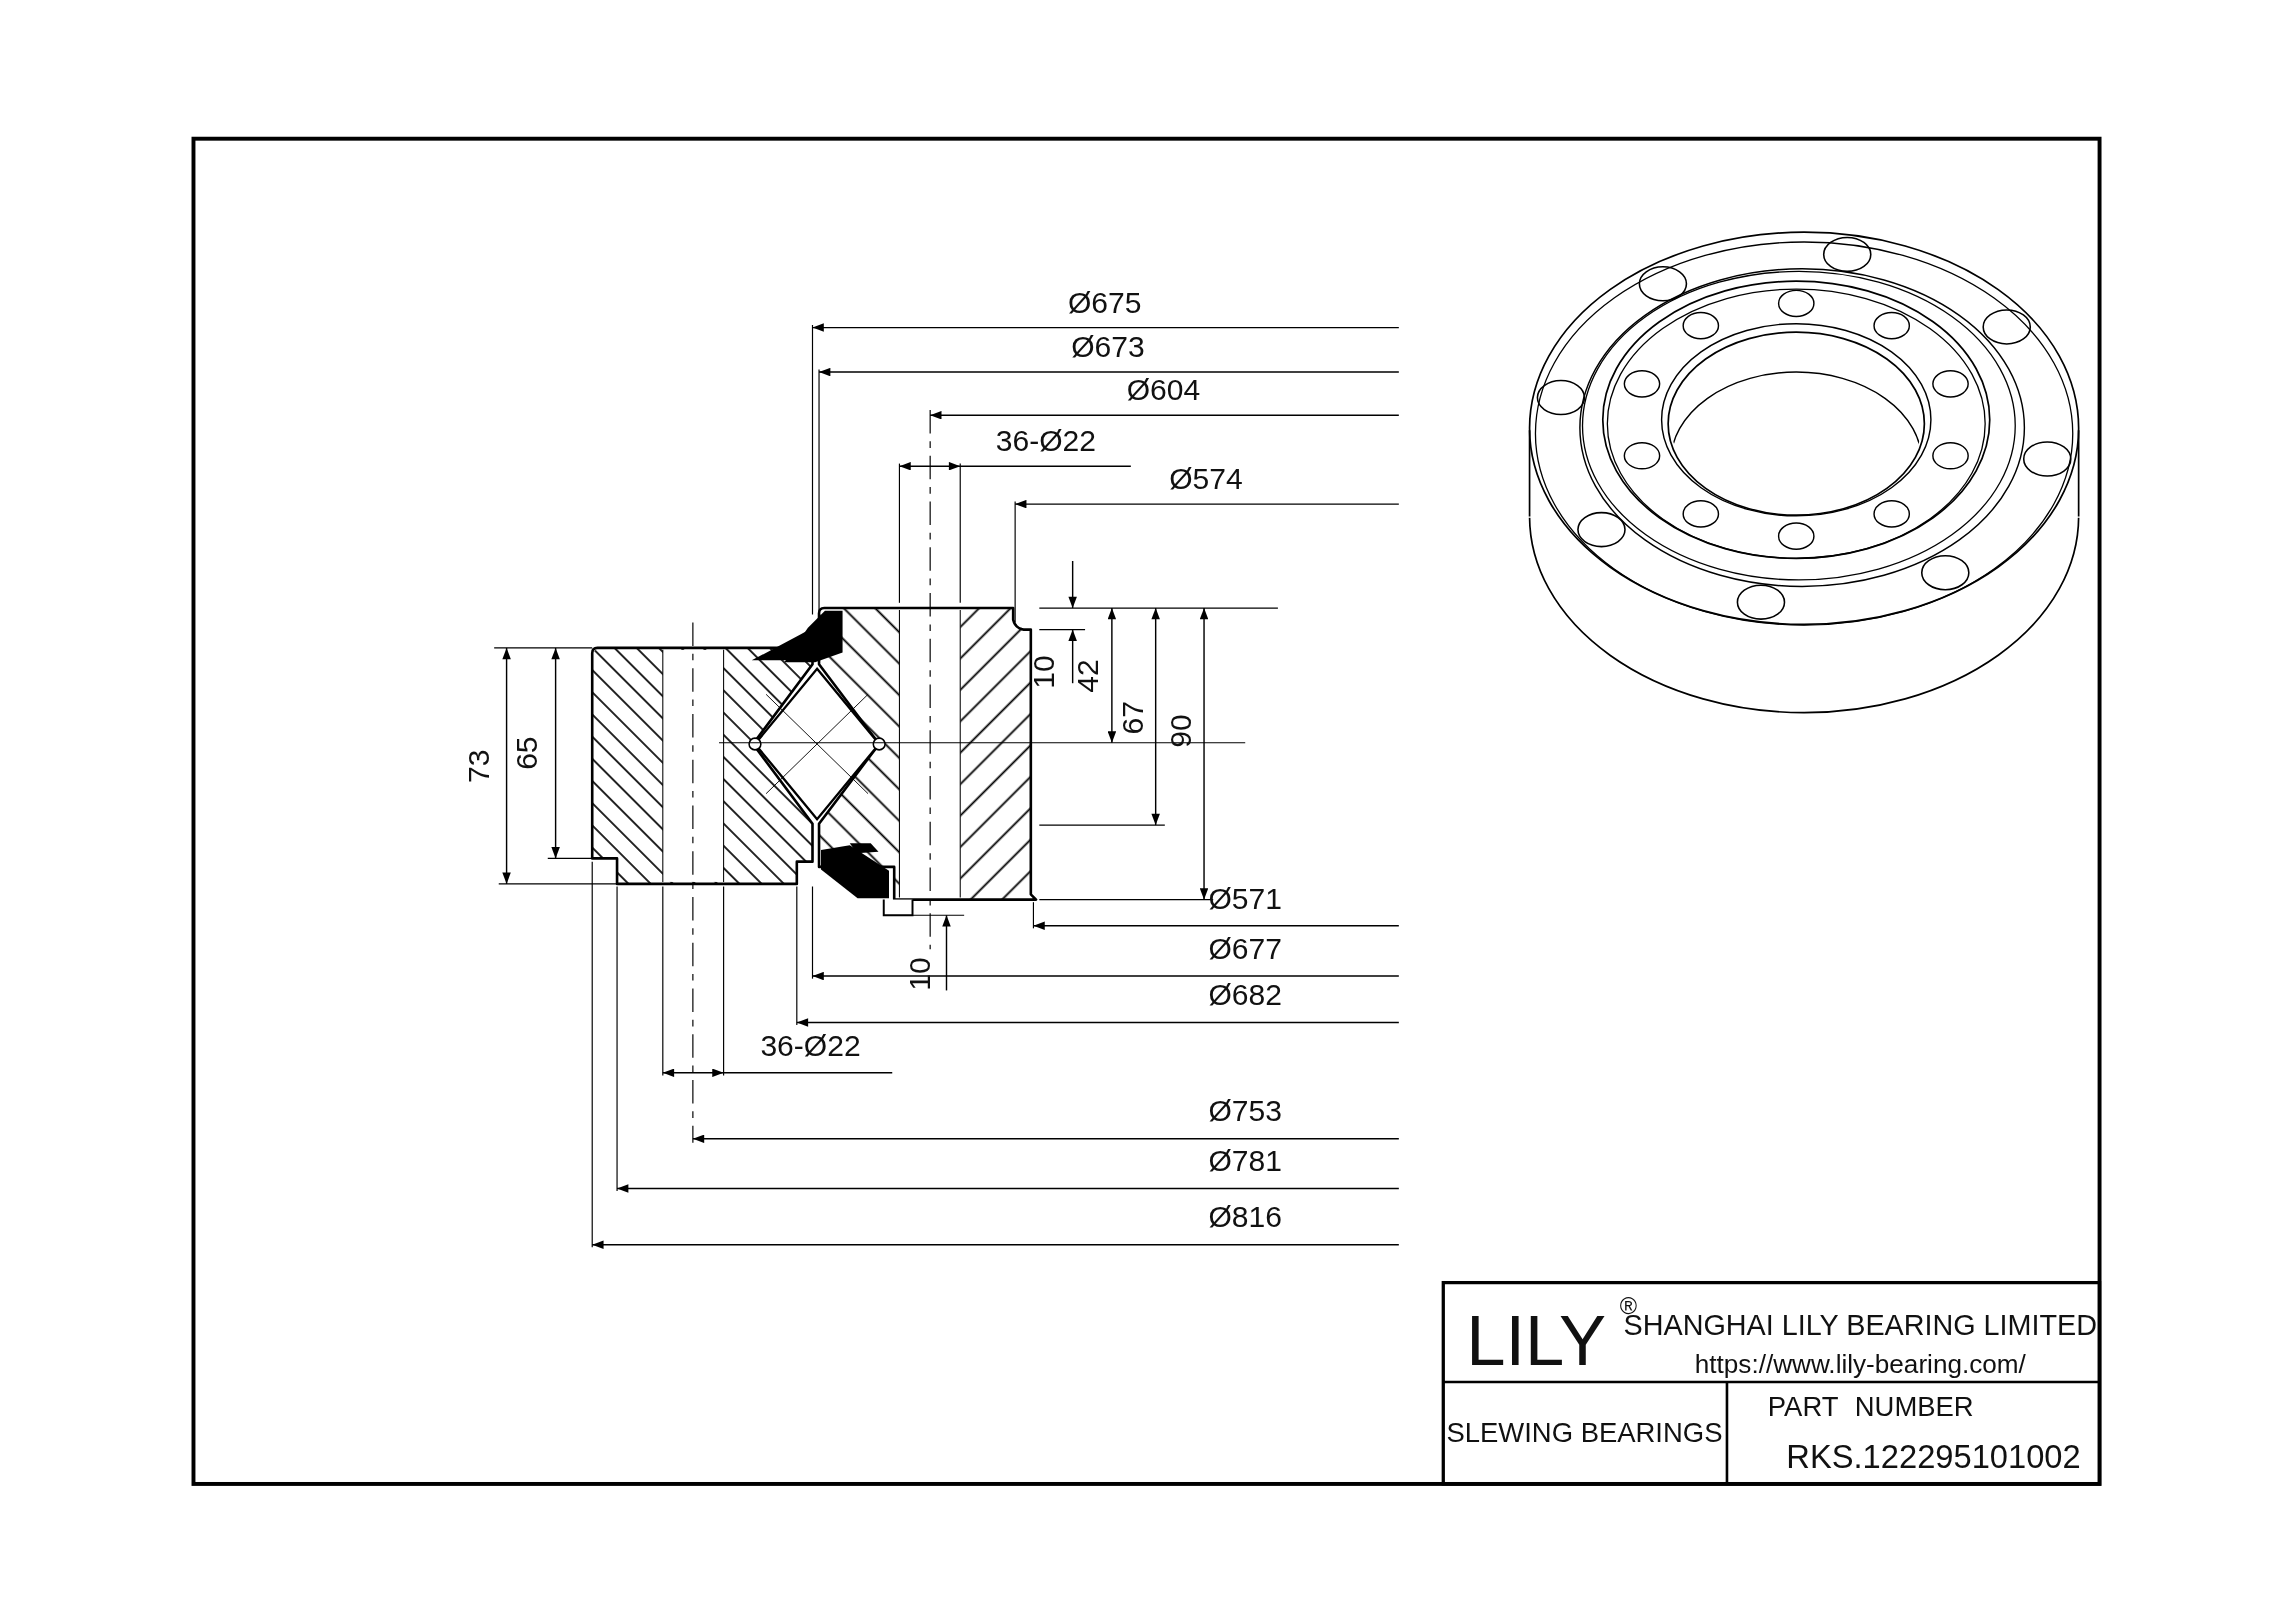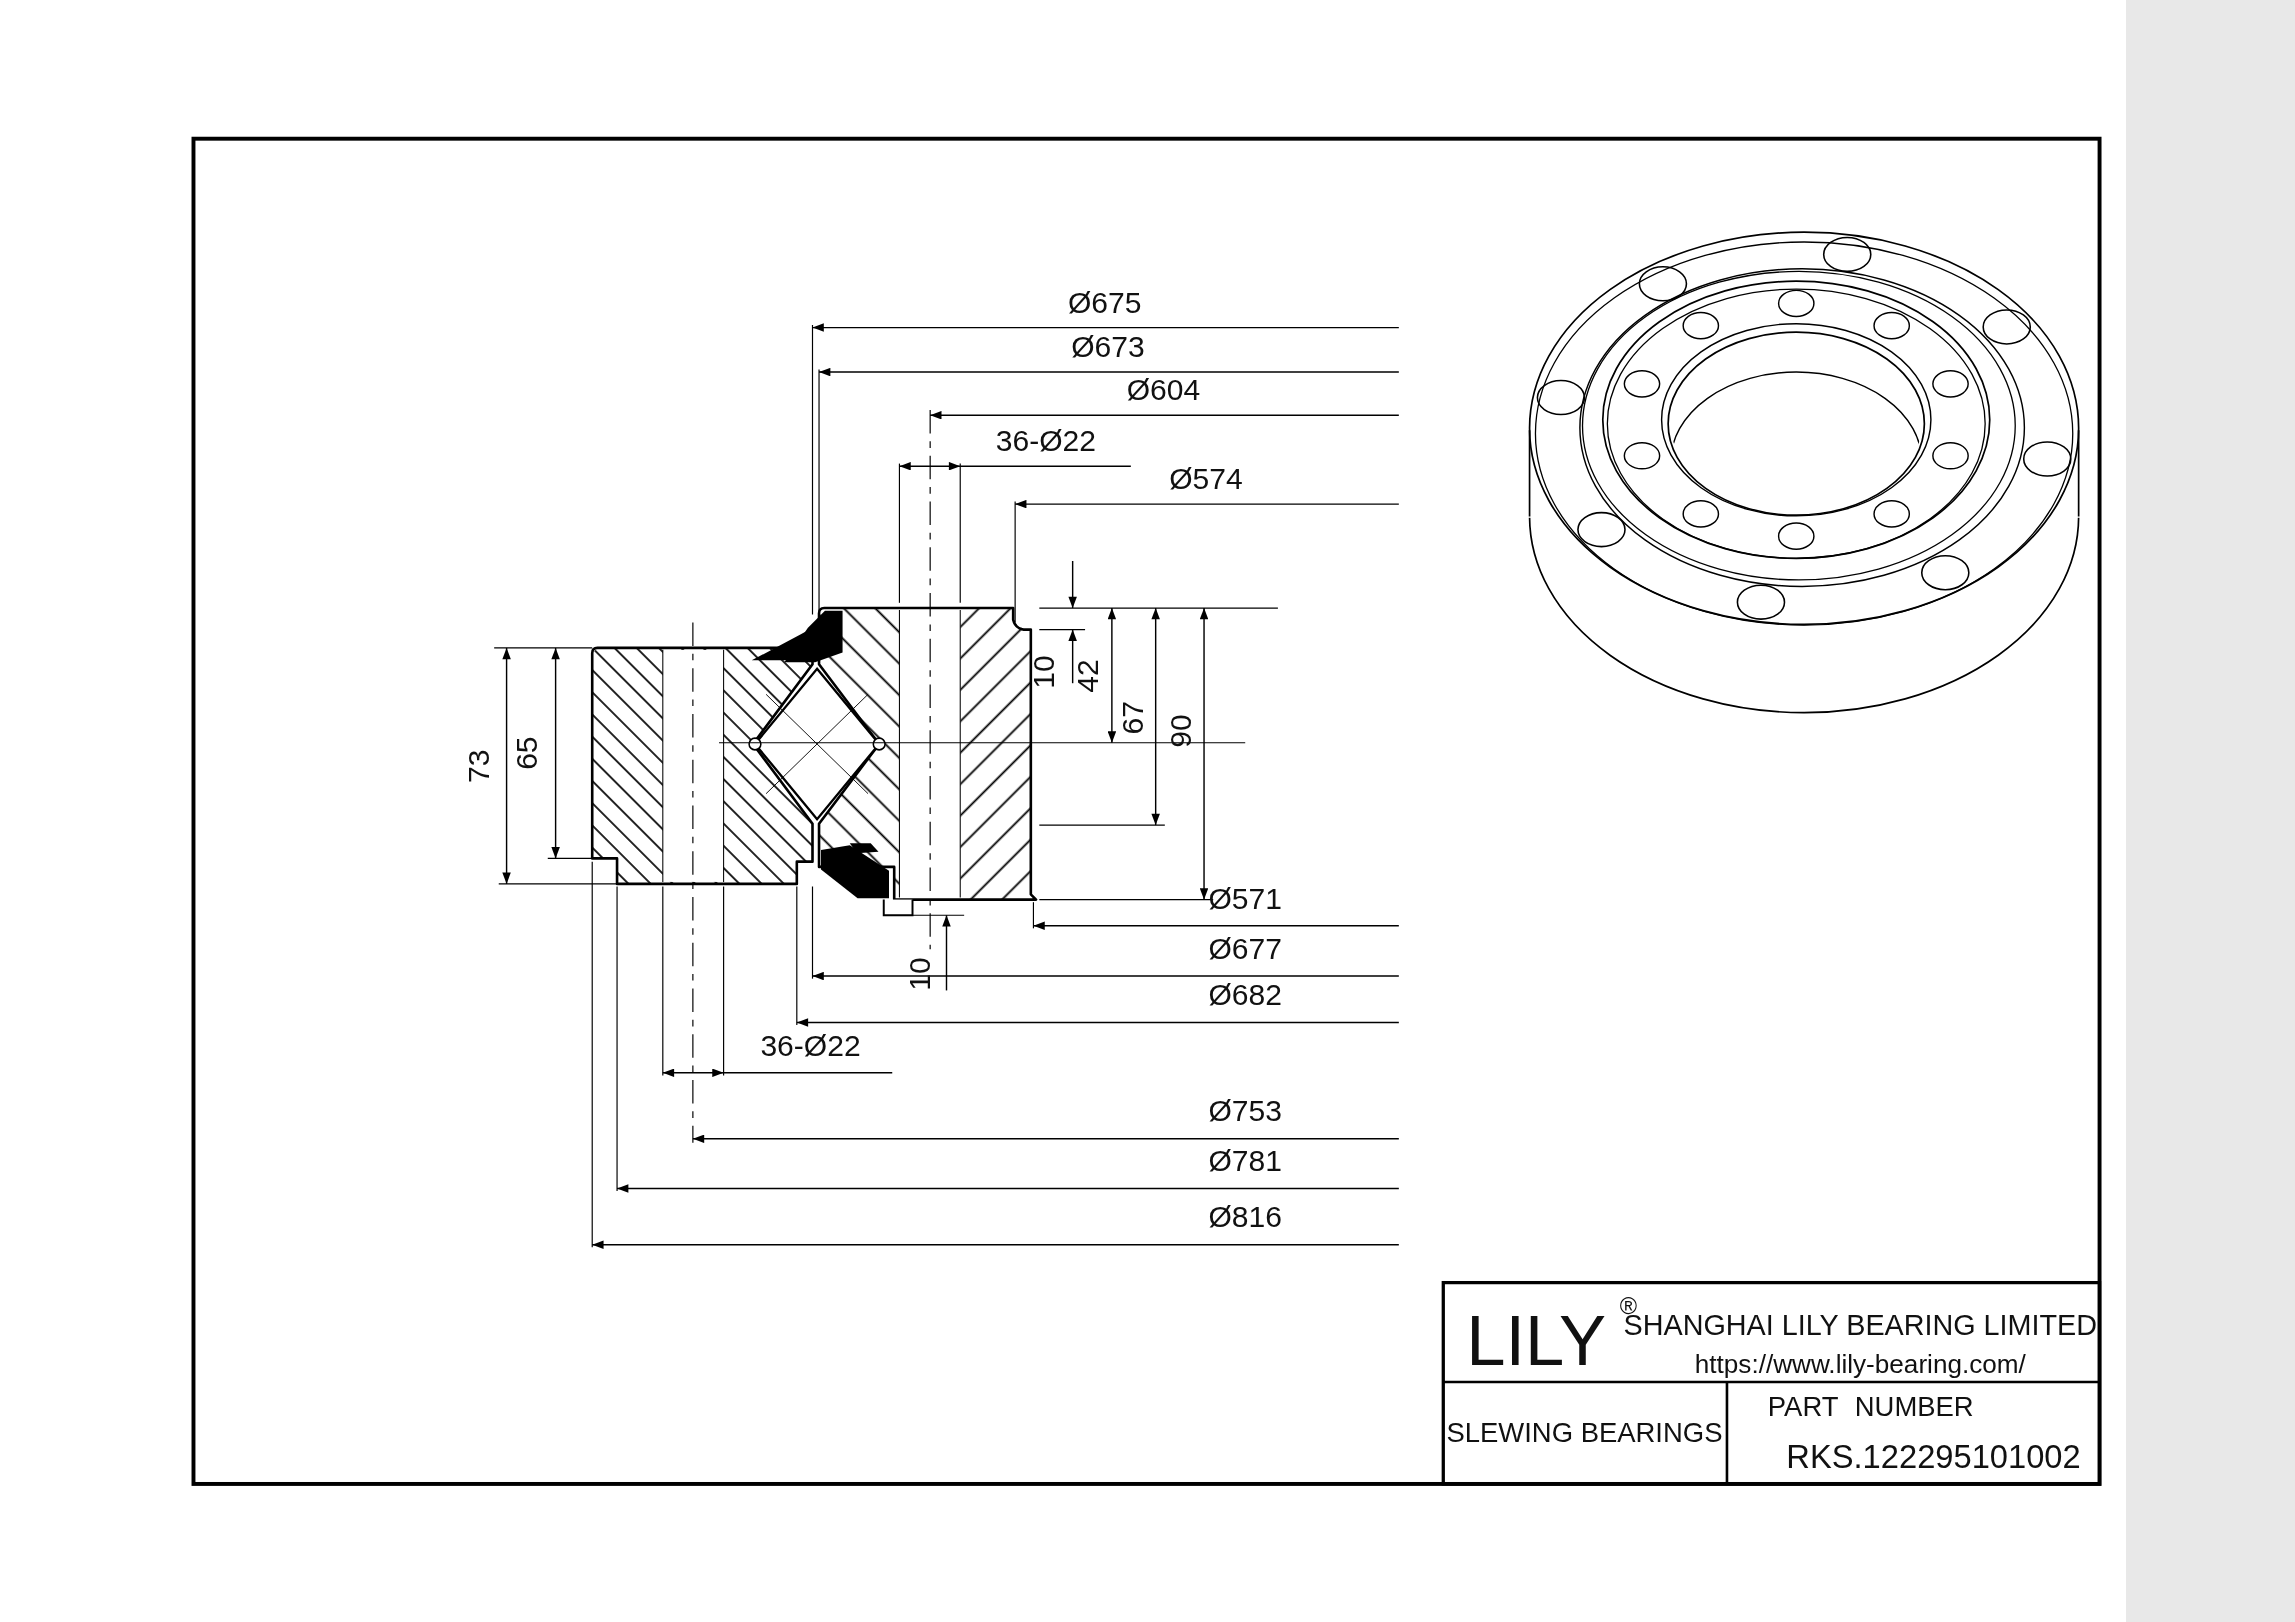--- a/index.html
+++ b/index.html
@@ -1,18 +1,18 @@
 <!DOCTYPE html>
 <html style="font-size:10.5px"><head>
 <meta charset="utf-8">
 <style>
   html,body{margin:0;padding:0;background:#e8e8e8;}
   .sheet{
     position:relative;
-    width:2126px;height:1622px;
+    width:2295px;height:1622px;
     background:#ffffff;
     font-family:"Liberation Sans", sans-serif;
   }
   svg{position:absolute;left:0;top:0;}
   text{fill:#111;}
   .dimtxt{font-size:46px;}
   .tb-brand{font-size:108px;}
   .tb-reg{font-size:36px;}
   .tb-company{font-size:44px;}
   .tb-url{font-size:40px;}

